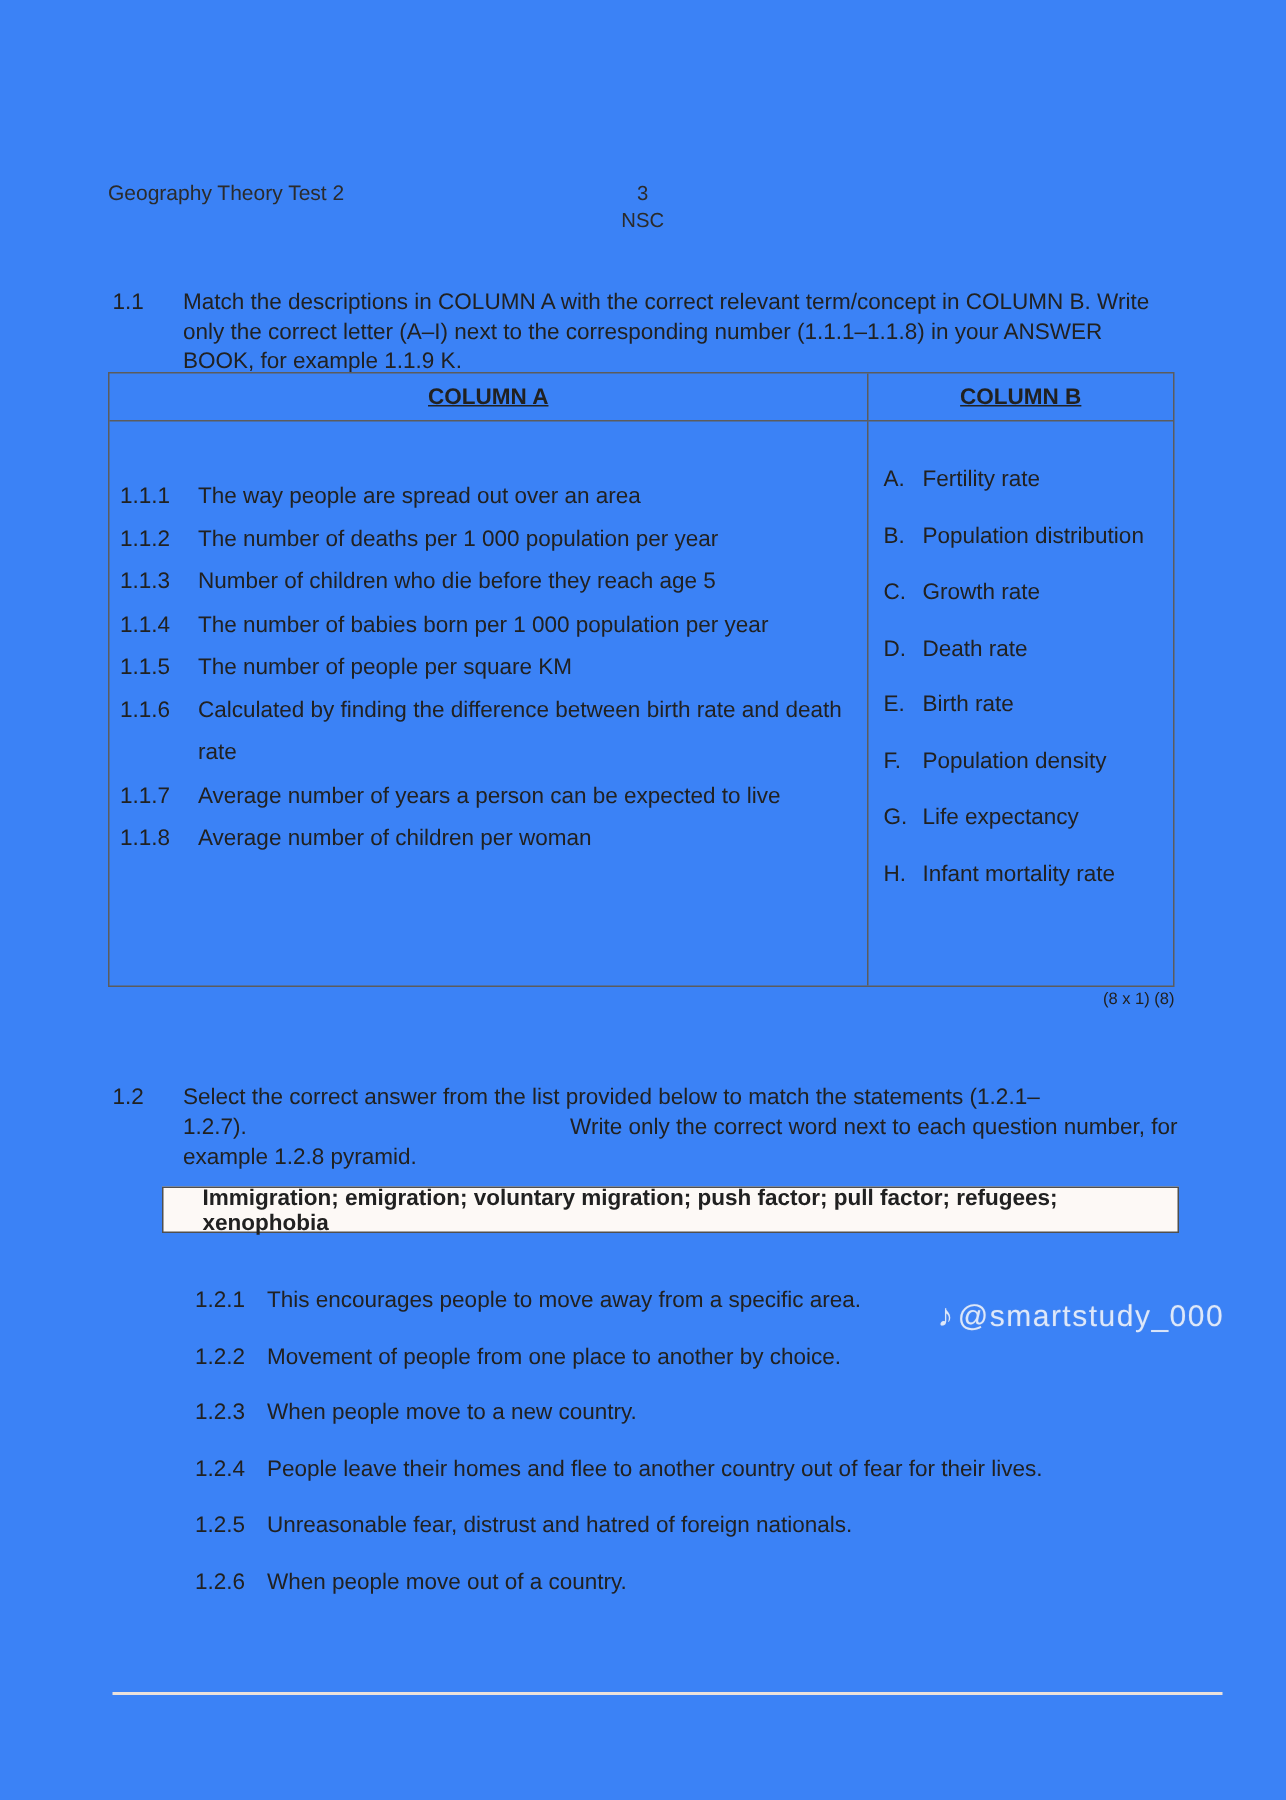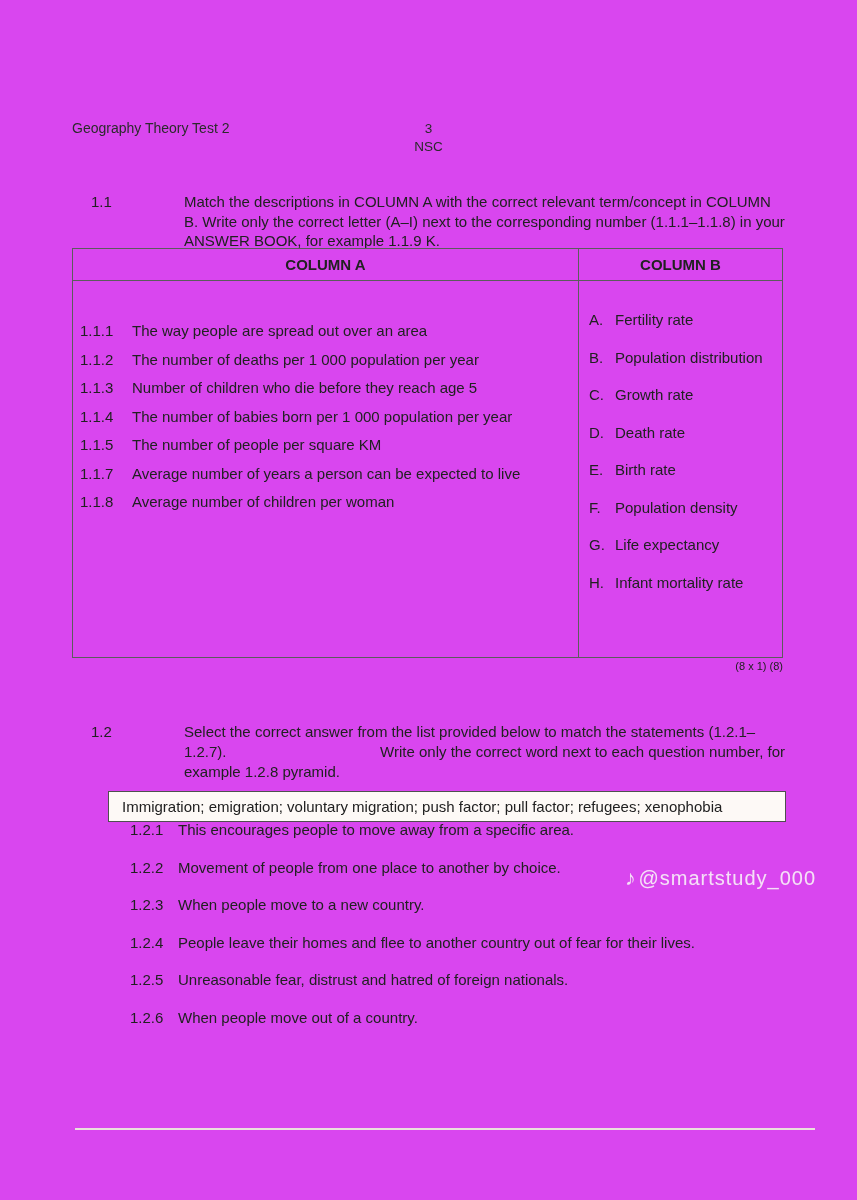--- a/index.html
+++ b/index.html
@@ -5,60 +5,60 @@
   html, body { margin: 0; padding: 0; }
   body {
     width: 857px; height: 1200px;
     background: #fcf6f2;
     font-family: "Liberation Sans", sans-serif;
     color: #212121;
   }
   .page {
     position: relative;
     width: 857px; height: 1200px;
-    background: #d946ef;
+    background: #3b82f6;
     overflow: hidden;
   }
 
   
   .header-title {
     position: absolute; left: 72px; top: 120px;
     font-size: 14px; color: #2b2b2b;
   }
   .header-center {
     position: absolute; left: 0; right: 0; top: 120px;
     text-align: center; font-size: 13.5px; color: #2b2b2b;
     line-height: 18px;
   }
 
   
   .q-block {
     position: absolute; left: 75px; width: 710px;
     display: flex; font-size: 15px; line-height: 19.5px;
   }
-  .q-num { width: 47px; flex: none; margin-left: 16px; }
-  .q-text { flex: 1; margin-left: 46px; }
+  .q-num { width: 47px; flex: none; }
+  .q-text { flex: 1; }
   #q11-block { top: 192px; }
   #q12-block { top: 722px; line-height: 20px; }
   .line2 { display: flex; justify-content: space-between; }
 
   
   .match-table {
     position: absolute; left: 72px; top: 248px;
     width: 711px; height: 410px;
     border: 1.5px solid #5c5c5c;
     box-sizing: border-box;
     display: grid;
     grid-template-columns: 506px 1fr;
     grid-template-rows: 32px 1fr;
     font-size: 15px;
   }
   .th {
     display: flex; align-items: center; justify-content: center;
-    font-weight: bold; border-bottom: 1.5px solid #5c5c5c;
+    font-weight: bold; border-bottom: 1.5px solid #5c5c5c; text-decoration: underline;
   }
   .th-a { border-right: 1.5px solid #5c5c5c; }
   .cell-a {
     border-right: 1.5px solid #5c5c5c;
     padding: 36px 10px 0 7px;
     box-sizing: border-box;
   }
   .cell-b { padding: 29px 4px 0 10px; box-sizing: border-box; }
   .rowA { display: flex; line-height: 28.5px; }
   .rowA .num { width: 52px; flex: none; }
@@ -71,27 +71,28 @@
     position: absolute; left: 72px; top: 660px; width: 711px;
     text-align: right; font-size: 11px;
   }
 
   
   .word-bank {
     position: absolute; left: 108px; top: 791px; width: 678px; height: 31px;
     border: 1.5px solid #4f4f4f;
     box-sizing: border-box;
     display: flex; align-items: center;
-    padding-left: 13px; font-size: 15px;
+    padding-left: 26px; font-size: 15px;
     background: #fdf9f6;
+    font-weight: bold;
   }
 
   
   .statements {
-    position: absolute; left: 130px; top: 820px; width: 660px;
+    position: absolute; left: 130px; top: 857px; width: 660px;
     font-size: 15px;
   }
   .stmt { display: flex; line-height: 20px; margin-bottom: 17.5px; }
   .stmt .num { width: 48px; flex: none; }
   .stmt .txt { flex: 1; }
 
   
   .watermark {
     position: absolute; left: 625px; top: 866px;
     font-size: 20px; letter-spacing: 1px;
@@ -143,20 +144,24 @@
       </div>
       <div class="rowA">
         <span class="num">1.1.4</span>
         <span class="txt">The number of babies born per 1 000 population per year</span>
       </div>
       <div class="rowA">
         <span class="num">1.1.5</span>
         <span class="txt">The number of people per square KM</span>
       </div>
       <div class="rowA">
+        <span class="num">1.1.6</span>
+        <span class="txt">Calculated by finding the difference between birth rate and death rate</span>
+      </div>
+      <div class="rowA">
         <span class="num">1.1.7</span>
         <span class="txt">Average number of years a person can be expected to live</span>
       </div>
       <div class="rowA">
         <span class="num">1.1.8</span>
         <span class="txt">Average number of children per woman</span>
       </div>
     </div>
 
     <div class="cell-b">

